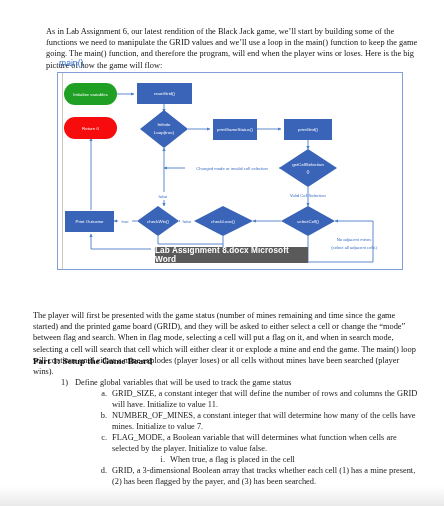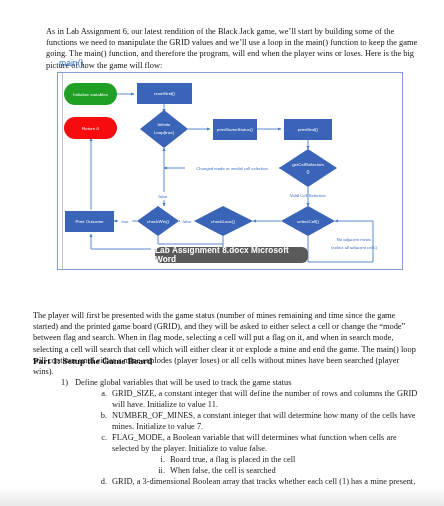--- a/index.html
+++ b/index.html
@@ -147,21 +147,20 @@
     height: 16px;
     background: #5a5a5a;
     color: #ffffff;
     font-family: "Liberation Sans", sans-serif;
     font-weight: bold;
     font-size: 8.2px;
     display: flex;
     align-items: center;
     justify-content: center;
     letter-spacing: 0.1px;
-    border-radius: 6px;
   }
   #bottom-fade {
     position: absolute;
     left: 0;
     top: 486px;
     width: 444px;
     height: 20px;
     background: linear-gradient(#ffffff, #e9e9e9);
   }
 </style>
@@ -329,25 +328,21 @@
         <div class="li-text">NUMBER_OF_MINES, a constant integer that will determine how many of the cells have mines. Initialize to value 7.</div>
       </div>
       <div class="li-row">
         <div class="li-marker ab">c.</div>
         <div class="li-text">FLAG_MODE, a Boolean variable that will determines what function when cells are selected by the player. Initialize to value false.</div>
       </div>
 
       <div class="level3">
         <div class="li-row">
           <div class="li-marker rom">i.</div>
-          <div class="li-text">Board true, a flag is placed in the cell</div>
-        </div>
-        <div class="li-row">
-          <div class="li-marker rom">ii.</div>
-          <div class="li-text">When false, the cell is searched</div>
+          <div class="li-text">When true, a flag is placed in the cell</div>
         </div>
       </div>
 
       <div class="li-row">
         <div class="li-marker ab">d.</div>
         <div class="li-text">GRID, a 3-dimensional Boolean array that tracks whether each cell (1) has a mine present, (2) has been flagged by the payer, and (3) has been searched.</div>
       </div>
     </div>
   </div>
 

